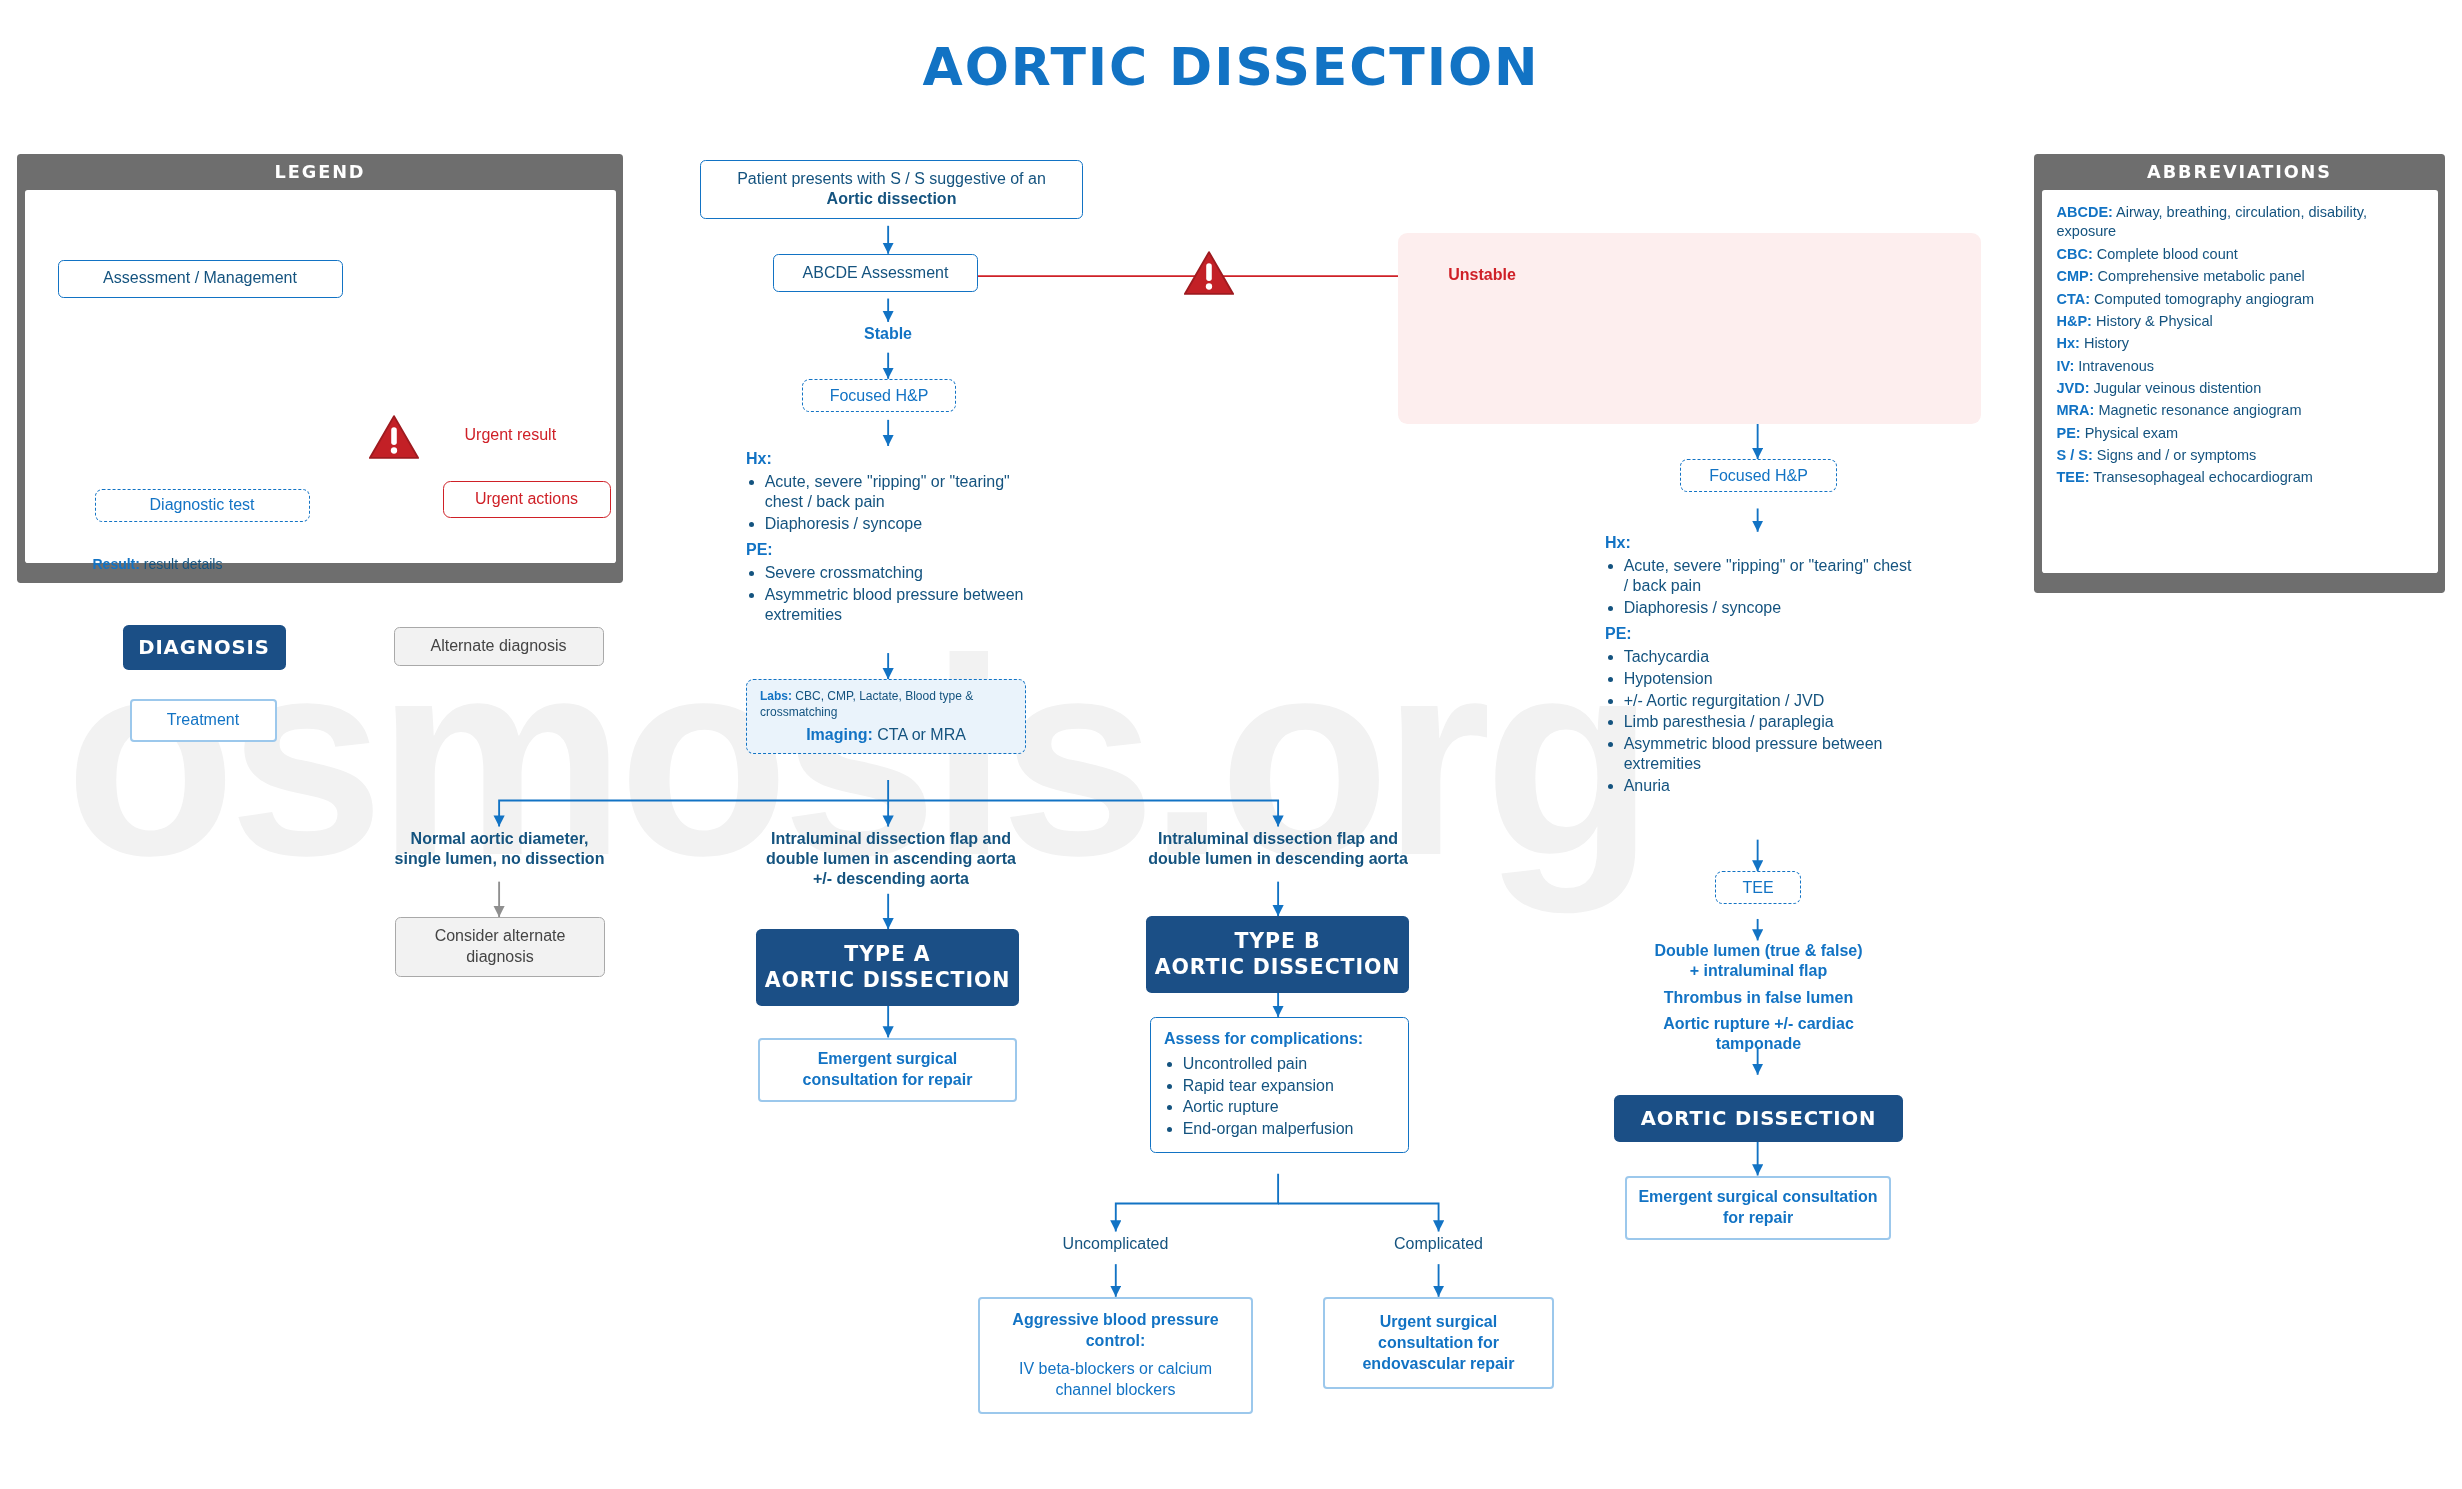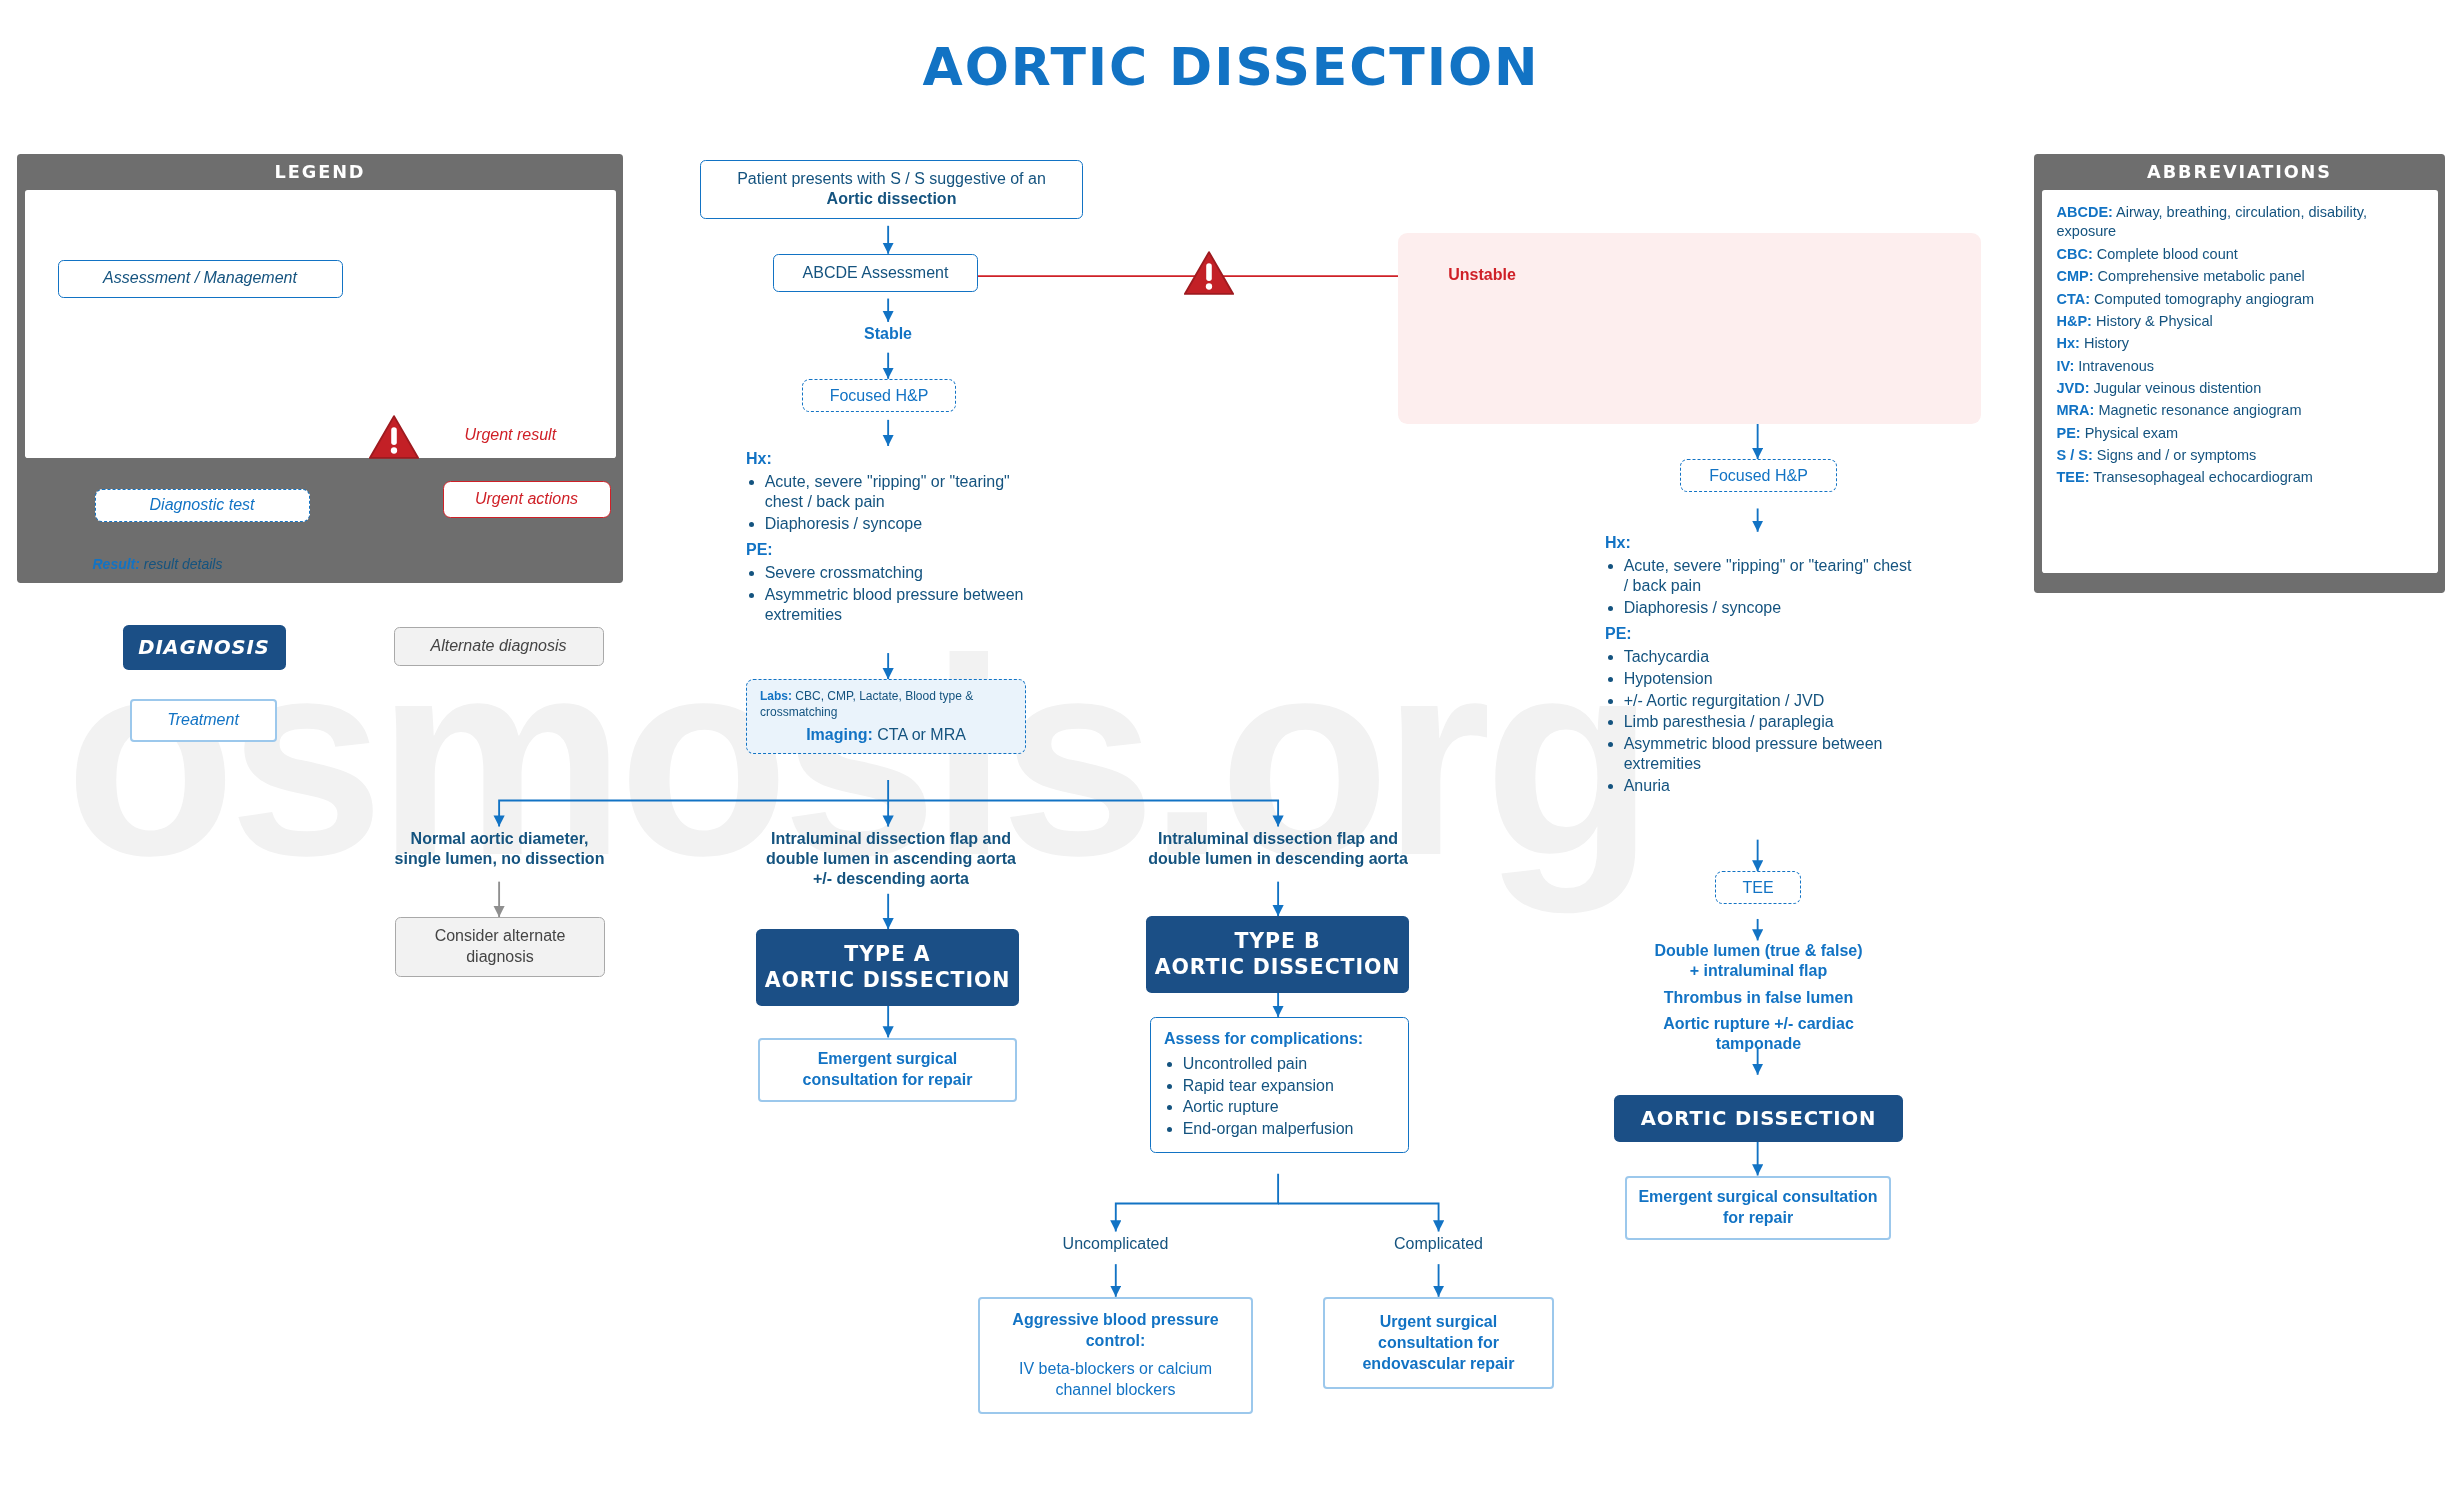--- a/index.html
+++ b/index.html
@@ -139,21 +139,21 @@
   <line x1="1196" y1="1355" x2="1196" y2="1390" stroke="#1273c4" stroke-width="2" marker-end="url(#arrB)"></line>
   <line x1="1542" y1="1355" x2="1542" y2="1390" stroke="#1273c4" stroke-width="2" marker-end="url(#arrB)"></line>
 </svg>
 
 <div id="canvas">
 
   <div class="title">AORTIC DISSECTION</div>
 
   <div class="panel" style="left:17px; top:154px; width:606px; height:429px;">
     <div class="panel-title">LEGEND</div>
-    <div class="panel-body" style="height:268px;font-style:italic;">
+    <div class="panel-body" style="height:373px;">
       <div class="node box-blue" style="left:33px; top:70px; width:285px; text-align:center;">
         <span>Assessment / Management</span>
       </div>
       <div class="node box-dashed" style="left:70px; top:299px; width:215px;">
         <span>Diagnostic test</span>
       </div>
       <div class="node" style="left:68px; top:366px; width:280px; font-size:14px; color:#14537f;">
         <b style="color:#1273c4;">Result:</b><span> result details</span>
       </div>
       <div class="node box-solidfill" style="left:98px; top:435px; width:163px; padding:11.2px 0; font-size:19.6px;">

